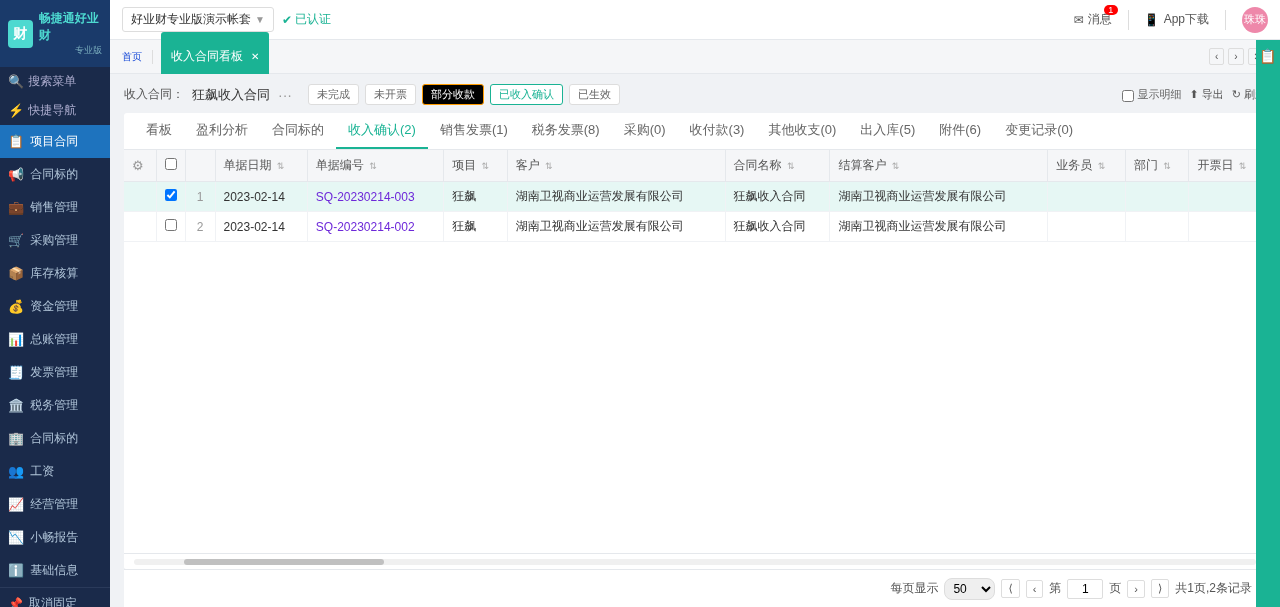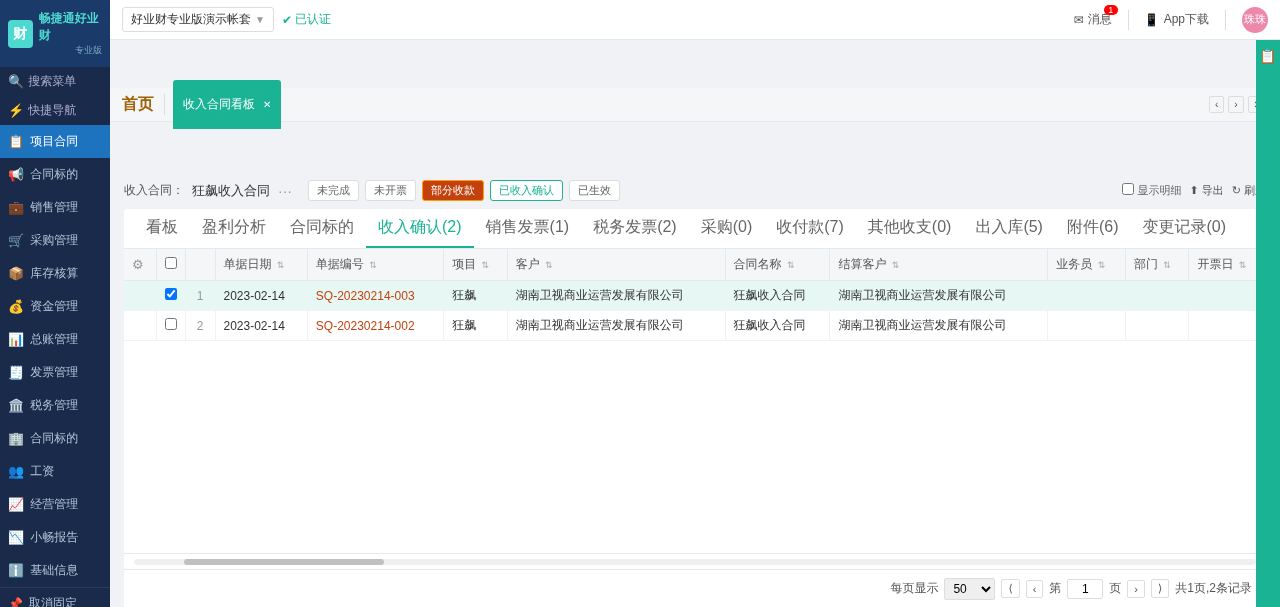--- a/index.html
+++ b/index.html
@@ -9,92 +9,92 @@
     .sidebar { width: 110px; background: #1a2a4a; display: flex; flex-direction: column; height: 100%; flex-shrink: 0; }
     .sidebar-logo { background: #1a3a6a; padding: 10px 8px; display: flex; align-items: center; gap: 6px; }
     .sidebar-search { display: flex; align-items: center; gap: 4px; padding: 6px 8px; color: #aac; font-size: 12px; cursor: pointer; }
     .sidebar-nav { display: flex; align-items: center; gap: 4px; padding: 6px 8px; color: #aac; font-size: 12px; cursor: pointer; }
     .sidebar-item { display: flex; align-items: center; gap: 6px; padding: 8px 8px; color: #b0c4d8; font-size: 12px; cursor: pointer; transition: background 0.2s; }
     .sidebar-item.active { background: #1e73be; color: #fff; }
     .sidebar-bottom { margin-top: auto; border-top: 1px solid #2a3a5a; }
     .sidebar-bottom-item { display: flex; align-items: center; gap: 6px; padding: 7px 8px; color: #b0c4d8; font-size: 12px; cursor: pointer; }
 
     
-    .main { flex: 1; display: flex; flex-direction: column; overflow: hidden; gap: 48px; }
+    .main { flex: 1; display: flex; flex-direction: column; overflow: hidden; }
 
     
     .topbar { background: #fff; height: 40px; display: flex; align-items: center; padding: 0 12px; border-bottom: 1px solid #e5e8ec; gap: 8px; flex-shrink: 0; }
     .topbar-company { display: flex; align-items: center; gap: 4px; color: #333; font-size: 12px; border: 1px solid #ddd; border-radius: 3px; padding: 3px 8px; cursor: pointer; }
     .topbar-company-arrow { color: #999; font-size: 10px; }
     .topbar-certified { color: #1ab394; font-size: 12px; display: flex; align-items: center; gap: 3px; }
     .topbar-right { margin-left: auto; display: flex; align-items: center; gap: 16px; }
     .topbar-action { display: flex; align-items: center; gap: 4px; color: #555; font-size: 12px; cursor: pointer; position: relative; }
     .topbar-badge { background: #f00; color: #fff; font-size: 9px; border-radius: 8px; padding: 0 4px; min-width: 14px; text-align: center; position: absolute; top: -6px; right: -6px; }
     .topbar-avatar { width: 26px; height: 26px; border-radius: 50%; background: #e8a; display: flex; align-items: center; justify-content: center; color: #fff; font-size: 11px; }
 
     
     .tabbar { background: #f5f6f8; border-bottom: 1px solid #e5e8ec; display: flex; align-items: center; padding: 0 12px; height: 34px; flex-shrink: 0; }
-    .tabbar-home { color: #a16207; font-size: 16px; padding: 0 10px 0 0; cursor: pointer; border-right: 1px solid #ddd; margin-right: 8px; font-weight: bold; }
+    .tabbar-home { color: #1d4ed8; font-size: 10px; padding: 0 10px 0 0; cursor: pointer; border-right: 1px solid #ddd; margin-right: 8px; }
     .tabbar-tab { display: flex; align-items: center; gap: 4px; background: #1ab394; color: #fff; padding: 16px 10px; border-radius: 3px 3px 0 0; font-size: 12px; cursor: pointer; }
     .tabbar-tab-close { color: #fff; font-size: 10px; cursor: pointer; margin-left: 4px; }
     .tabbar-nav { margin-left: auto; display: flex; gap: 4px; }
     .tabbar-nav-btn { background: none; border: 1px solid #ddd; border-radius: 2px; padding: 2px 5px; cursor: pointer; color: #555; font-size: 10px; }
 
     
     .content { flex: 1; display: flex; flex-direction: column; overflow: hidden; padding: 10px 14px 0 14px; background: #f0f2f5; }
 
     
     .contract-header { display: flex; align-items: center; gap: 8px; margin-bottom: 8px; }
     .contract-title { font-size: 13px; color: #333; font-weight: 500; }
     .contract-more { color: #999; font-size: 14px; cursor: pointer; }
     .status-btns { display: flex; gap: 6px; margin-left: 8px; }
     .status-btn { padding: 2px 8px; border-radius: 3px; font-size: 11px; border: 1px solid #ddd; cursor: pointer; background: #fff; color: #666; }
-    .status-btn.active-orange { background: #c2410c; color: #fff; border-color: #ff9c00; }
+    .status-btn.active-orange { background: #000000; color: #fff; border-color: #ff9c00; }
     .status-btn.active-green { background: #fff; color: #1ab394; border-color: #1ab394; }
     .header-right { margin-left: auto; display: flex; align-items: center; gap: 8px; }
-    .show-detail { display: flex; align-items: flex-start; gap: 4px; font-size: 11px; color: #666; }
+    .show-detail { display: flex; align-items: flex-end; gap: 4px; font-size: 11px; color: #666; }
     .export-btn { display: flex; align-items: center; gap: 3px; font-size: 11px; color: #555; cursor: pointer; }
     .refresh-btn { display: flex; align-items: center; gap: 3px; font-size: 11px; color: #555; cursor: pointer; }
 
     
     .panel { background: #fff; border-radius: 3px; flex: 1; display: flex; flex-direction: column; overflow: hidden; }
 
     
     .inner-tabs { display: flex; border-bottom: 1px solid #e5e8ec; padding: 0 10px; flex-shrink: 0; }
-    .inner-tab { padding: 8px 12px; font-size: 16px; color: #666; cursor: pointer; border-bottom: 2px solid transparent; white-space: nowrap; }
+    .inner-tab { padding: 8px 12px; font-size: 13px; color: #666; cursor: pointer; border-bottom: 2px solid transparent; white-space: nowrap; }
     .inner-tab.active { color: #1ab394; border-bottom: 2px solid #1ab394; font-weight: 500; }
 
     
     .table-area { flex: 1; overflow: auto; }
     table { width: 100%; border-collapse: collapse; font-size: 12px; }
     thead tr { background: #f5f6f8; }
     thead th { padding: 7px 8px; text-align: left; color: #555; font-weight: normal; border-bottom: 1px solid #e5e8ec; border-right: 1px solid #e5e8ec; white-space: nowrap; }
     thead th:last-child { border-right: none; }
     tbody tr { border-bottom: 1px solid #f0f2f5; }
     tbody tr.selected { background: #e6f7f4; }
     tbody td { padding: 6px 8px; color: #333; border-right: 1px solid #f0f2f5; white-space: nowrap; }
     tbody td:last-child { border-right: none; }
-    .link-text { color: #c2410c; cursor: pointer; text-decoration: none; }
+    .link-text { color: #6d28d9; cursor: pointer; text-decoration: none; }
     .col-num { color: #999; text-align: center; width: 30px; }
     .col-check { width: 24px; text-align: center; }
     .sort-icon { color: #aaa; font-size: 9px; margin-left: 2px; }
 
     
     .sum-row { background: #fffbe6; border-top: 1px solid #e5e8ec; padding: 6px 10px; font-size: 12px; color: #555; flex-shrink: 0; }
 
     
     .scroll-area { background: #fff; border-top: 1px solid #e5e8ec; height: 16px; flex-shrink: 0; display: flex; align-items: center; padding: 0 10px; }
     .scroll-bar-track { flex: 1; height: 6px; background: #f0f0f0; border-radius: 3px; position: relative; }
     .scroll-bar-thumb { width: 200px; height: 6px; background: #c0c0c0; border-radius: 3px; position: absolute; left: 50px; }
 
     
     .pagination { background: #fff; height: 38px; display: flex; align-items: center; justify-content: flex-end; padding: 0 14px; border-top: 1px solid #e5e8ec; flex-shrink: 0; gap: 6px; font-size: 12px; color: #555; }
     .page-btn { border: 1px solid #ddd; background: #fff; padding: 2px 6px; border-radius: 2px; cursor: pointer; color: #555; font-size: 11px; }
     .page-input { width: 36px; border: 1px solid #ddd; border-radius: 2px; text-align: center; padding: 2px 4px; font-size: 12px; }
-    .page-select { border: 1px solid #ddd; border-radius: 2px; padding: 2px 4px; font-size: 12px; }
+    .page-select { border: 1px solid #ddd; border-radius: 8px; padding: 2px 4px; font-size: 12px; }
 
     
     .right-panel { width: 24px; background: #1ab394; display: flex; flex-direction: column; align-items: center; padding-top: 4px; }
     .right-panel-icon { color: #fff; font-size: 14px; padding: 4px; cursor: pointer; }
 
     
     .settings-icon { color: #999; font-size: 13px; cursor: pointer; }
 
     
     input[type=checkbox] { width: 12px; height: 12px; cursor: pointer; }
@@ -266,27 +266,27 @@
         <div class="inner-tab">看板</div>
         <div class="inner-tab">盈利分析</div>
         <div class="inner-tab">合同标的</div>
         <div class="inner-tab active">
           <span>收入确认(2)</span>
         </div>
         <div class="inner-tab">
           <span>销售发票(1)</span>
         </div>
         <div class="inner-tab">
-          <span>税务发票(2)</span>
+          <span>税务发票(8)</span>
         </div>
         <div class="inner-tab">
           <span>采购(0)</span>
         </div>
         <div class="inner-tab">
-          <span>收付款(7)</span>
+          <span>收付款(3)</span>
         </div>
         <div class="inner-tab">
           <span>其他收支(0)</span>
         </div>
         <div class="inner-tab">
           <span>出入库(5)</span>
         </div>
         <div class="inner-tab">
           <span>附件(6)</span>
         </div>

